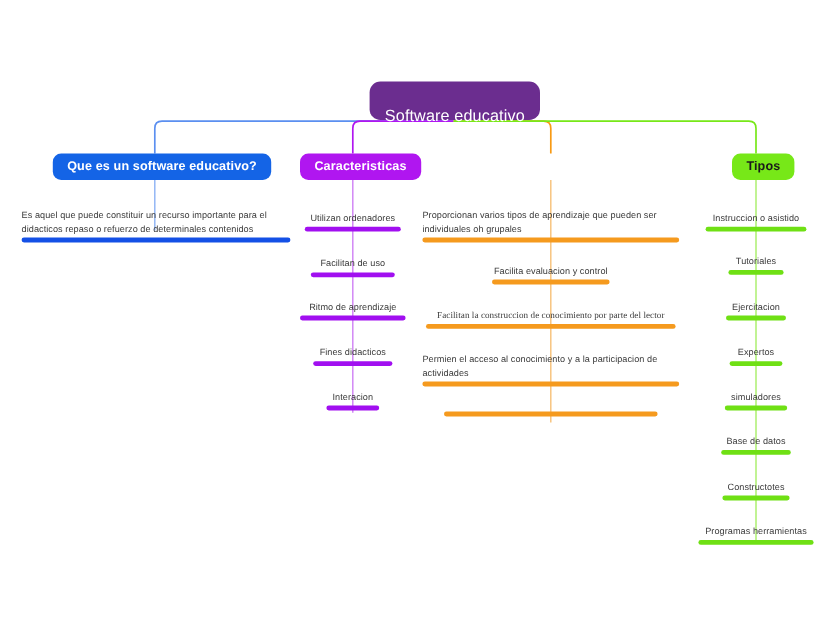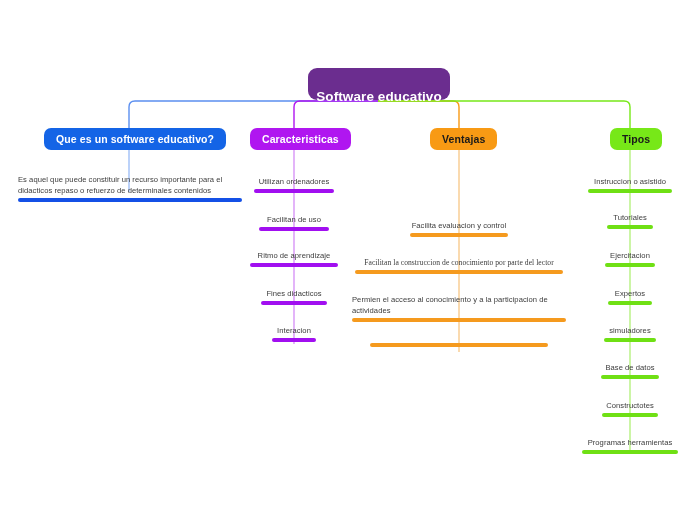--- a/index.html
+++ b/index.html
@@ -41,21 +41,21 @@
     background: #6b2d8f;
     display: flex;
     align-items: center;
     justify-content: center;
     box-sizing: border-box;
     z-index: 5;
   }
   .root-node span {
     color: #ffffff;
     font-size: 13.5px;
-    font-weight: bold;
+    font-weight: normal;
     letter-spacing: 0.1px;
     white-space: nowrap;
     margin-top: 24px;
   }
 
   
   .branch-pill {
     position: absolute;
     height: 22px;
     border-radius: 7px;
@@ -139,23 +139,20 @@
   </div>
 
   <div class="branch-pill pill-blue" style="left:44px; top:128px;">
     <span>Que es un software educativo?</span>
   </div>
 
   <div class="branch-pill pill-purple" style="left:250px; top:128px;">
     <span>Caracteristicas</span>
   </div>
 
-  <div class="branch-pill pill-orange" style="left:430px; top:128px;">
-    <span>Ventajas</span>
-  </div>
 
   <div class="branch-pill pill-green" style="left:610px; top:128px;">
     <span>Tipos</span>
   </div>
 
   <div class="leaf left" style="left:18px; top:174px; width:224px;">
     <span class="leaf-text">Es aquel que puede constituir un recurso importante para el didacticos repaso o refuerzo de determinales contenidos</span>
     <span class="leaf-rule rule-blue" style="width:224px;"></span>
   </div>
 
@@ -173,20 +170,24 @@
   </div>
   <div class="leaf center" style="left:248px; top:288px; width:92px;">
     <span class="leaf-text">Fines didacticos</span>
     <span class="leaf-rule rule-purple" style="width:66px;"></span>
   </div>
   <div class="leaf center" style="left:254px; top:325px; width:80px;">
     <span class="leaf-text">Interacion</span>
     <span class="leaf-rule rule-purple" style="width:44px;"></span>
   </div>
 
+  <div class="leaf left" style="left:352px; top:174px; width:214px;">
+    <span class="leaf-text">Proporcionan varios tipos de aprendizaje que pueden ser individuales oh grupales</span>
+    <span class="leaf-rule rule-orange" style="width:214px;"></span>
+  </div>
   <div class="leaf center" style="left:399px; top:220px; width:120px;">
     <span class="leaf-text">Facilita evaluacion y control</span>
     <span class="leaf-rule rule-orange" style="width:98px;"></span>
   </div>
   <div class="leaf center" style="left:352px; top:257px; width:214px;font-family:Liberation Serif, serif;">
     <span class="leaf-text">Facilitan la construccion de conocimiento por parte del lector</span>
     <span class="leaf-rule rule-orange" style="width:208px;"></span>
   </div>
   <div class="leaf left" style="left:352px; top:294px; width:214px;">
     <span class="leaf-text">Permien el acceso al conocimiento y a la participacion de actividades</span>

